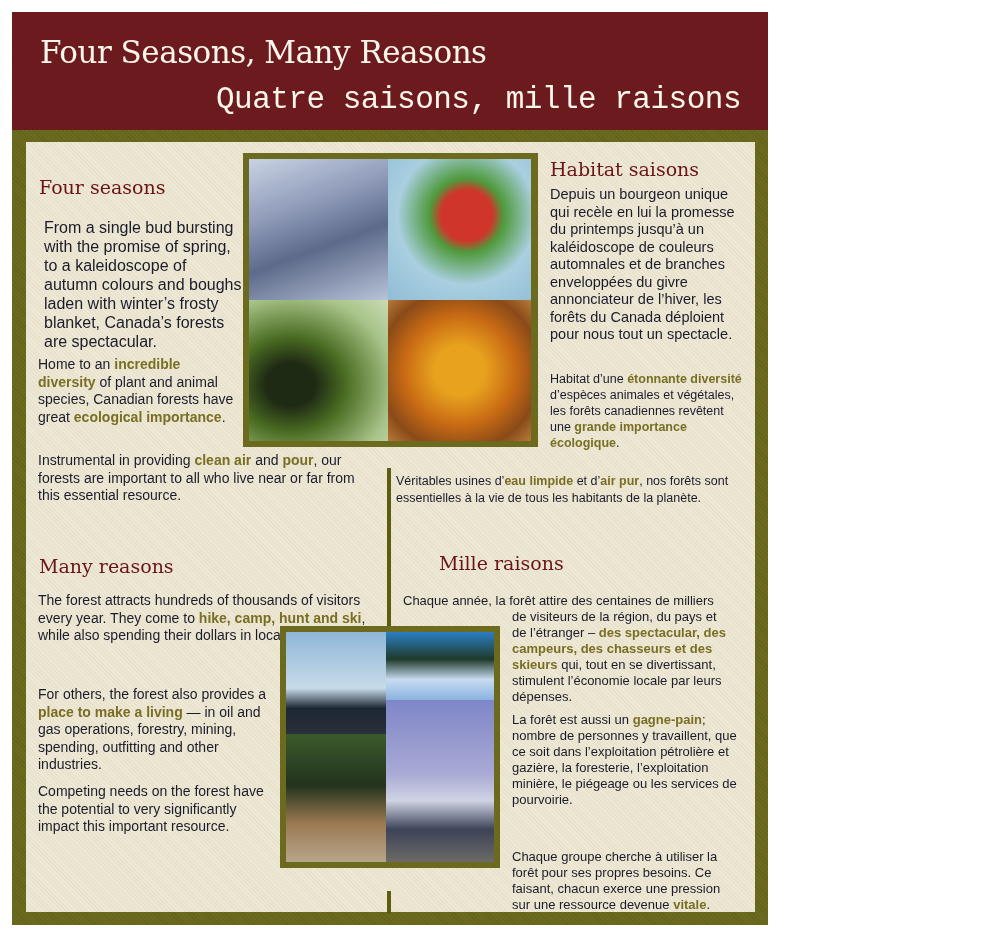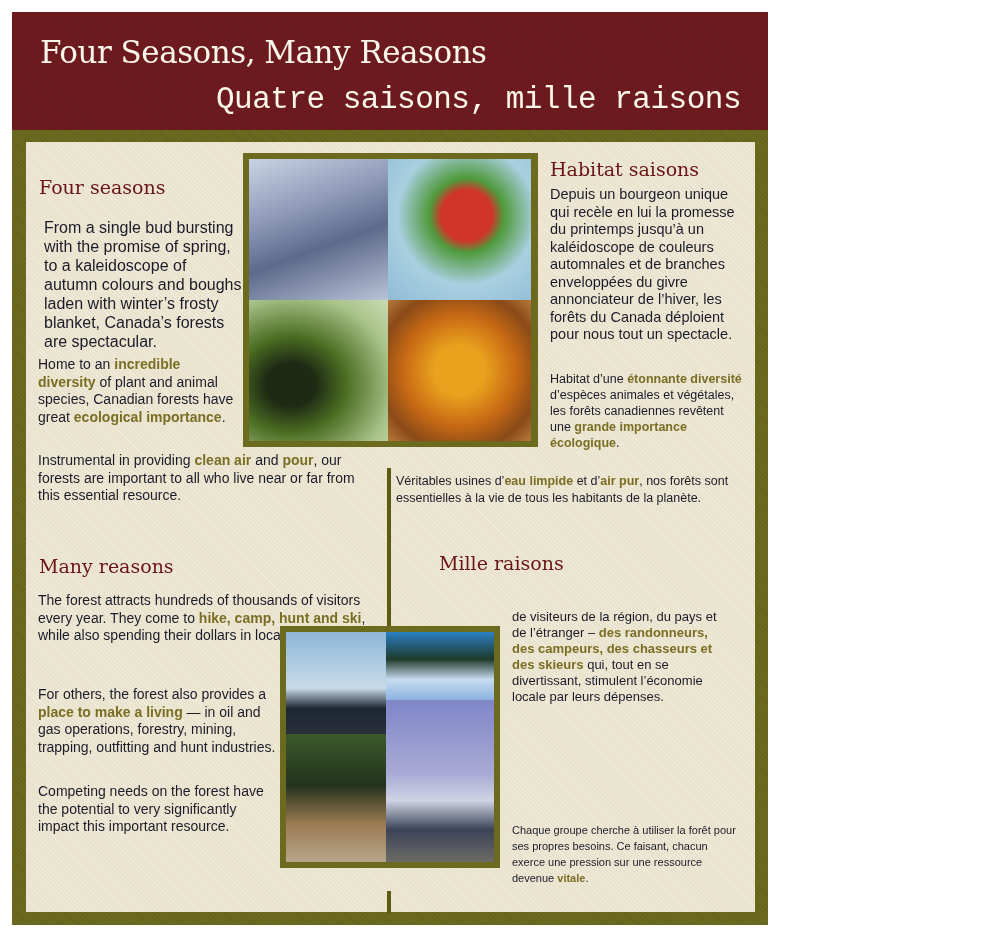--- a/index.html
+++ b/index.html
@@ -54,30 +54,32 @@
 
       <h2 class="h2" style="left:524px; top:16px;">Habitat saisons</h2>
       <p class="txt" style="left:524px; top:44px; width:196px; font-size:14.5px;">Depuis un bourgeon unique qui recèle en lui la promesse du printemps jusqu’à un kaléidoscope de couleurs automnales et de branches enveloppées du givre annonciateur de l’hiver, les forêts du Canada déploient pour nous tout un spectacle.</p>
       <p class="txt" style="left:370px; top:331px; width:340px; font-size:12.5px; line-height:16.5px;"><span>Véritables usines d’</span><span class="hl">eau limpide</span><span> et d’</span><span class="hl">air pur</span><span>, nos forêts sont essentielles à la vie de tous les habitants de la planète.</span></p>
       <p class="txt" style="left:524px; top:229px; width:196px; font-size:12.5px; line-height:16px;"><span>Habitat d’une </span><span class="hl">étonnante diversité</span><span> d’espèces animales et végétales, les forêts canadiennes revêtent une </span><span class="hl">grande importance écologique</span><span>.</span></p>
 
       <div class="vline" style="left:361px; top:326px; height:160px;"></div>
 
       <h2 class="h2" style="left:13px; top:413px;">Many reasons</h2>
       <p class="txt" style="left:12px; top:450px; width:340px;"><span>The forest attracts hundreds of thousands of visitors every year. They come to  </span><span class="hl">hike, camp, hunt and ski</span><span>, while also spending their dollars in local communities.</span></p>
-      <p class="txt" style="left:12px; top:544px; width:240px;"><span>For others, the forest also provides a </span><span class="hl">place to make a living</span><span> — in oil and gas operations, forestry, mining, trapping, outfitting and hunt industries.</span></p>
+      <p class="txt" style="left:12px; top:544px; width:240px;"><span>For others, the forest also provides a </span><span class="hl">place to make a living</span><span> — in oil and gas operations, forestry, mining, spending, outfitting and other industries.</span></p>
       <p class="txt" style="left:12px; top:641px; width:240px;">Competing needs on the forest have the potential to very significantly impact this important  resource.</p>
 
       <div class="img-frame" style="left:254px; top:484px; width:220px; height:242px;">
         <div class="tile" style="left:6px; top:6px; width:100px; height:102px; background: linear-gradient(180deg,#8fb6d8 0%,#c7dbe8 55%,#1c2733 75%,#2a2f3a 100%);"></div>
         <div class="tile" style="left:106px; top:6px; width:108px; height:68px; background: linear-gradient(180deg,#2a7fc4 0%,#1f3a2a 40%,#c7dcf0 70%,#8ab3e0 100%);"></div>
         <div class="tile" style="left:6px; top:108px; width:100px; height:128px; background: linear-gradient(180deg,#3b5a2b 0%,#23331d 40%,#9b7a52 70%,#b7a58a 100%);"></div>
         <div class="tile" style="left:106px; top:74px; width:108px; height:162px; background: linear-gradient(180deg,#7f86c8 0%,#a8a9d4 45%,#cfd3e4 62%,#3d4458 80%,#6b6a66 100%);"></div>
       </div>
 
       <h2 class="h2" style="left:377px; top:410px;margin-left:36px;">Mille raisons</h2>
-      <p class="txt" style="left:486px; top:467px; width:220px; font-size:13px; line-height:16px;"><span>de visiteurs de la région, du pays et de l’étranger – </span><span class="hl">des randonneurs, des campeurs, des chasseurs et des skieurs</span><span> qui, tout en se divertissant, stimulent l’économie locale par leurs dépenses.</span></p>
-      <p class="txt" style="left:486px; top:680px; width:225px; font-size:11px; line-height:16px;"><span>Chaque groupe cherche à utiliser la forêt pour ses propres besoins. Ce faisant, chacun exerce une pression sur une ressource devenue </span><span class="hl">vitale</span><span>.</span></p>
+      <p class="txt" style="left:377px; top:450px; width:360px; font-size:13px;">Chaque année, la forêt attire des centaines de milliers</p>
+      <p class="txt" style="left:486px; top:467px; width:220px; font-size:13px; line-height:16px;"><span>de visiteurs de la région, du pays et de l’étranger – </span><span class="hl">des spectacular, des campeurs, des chasseurs et des skieurs</span><span> qui, tout en se divertissant, stimulent l’économie locale par leurs dépenses.</span></p>
+      <p class="txt" style="left:486px; top:570px; width:225px; font-size:13px; line-height:16px;"><span>La forêt est aussi un </span><span class="hl">gagne-pain</span><span>; nombre de personnes y travaillent, que ce soit dans l’exploitation pétrolière et gazière, la foresterie, l’exploitation minière, le piégeage ou les services de pourvoirie.</span></p>
+      <p class="txt" style="left:486px; top:707px; width:225px; font-size:13px; line-height:16px;"><span>Chaque groupe cherche à utiliser la forêt pour ses propres besoins. Ce faisant, chacun exerce une pression sur une ressource devenue </span><span class="hl">vitale</span><span>.</span></p>
 
       <div class="vline" style="left:361px; top:749px; height:23px;"></div>
     </div>
   </div>
 </div>
 
 </body></html>

